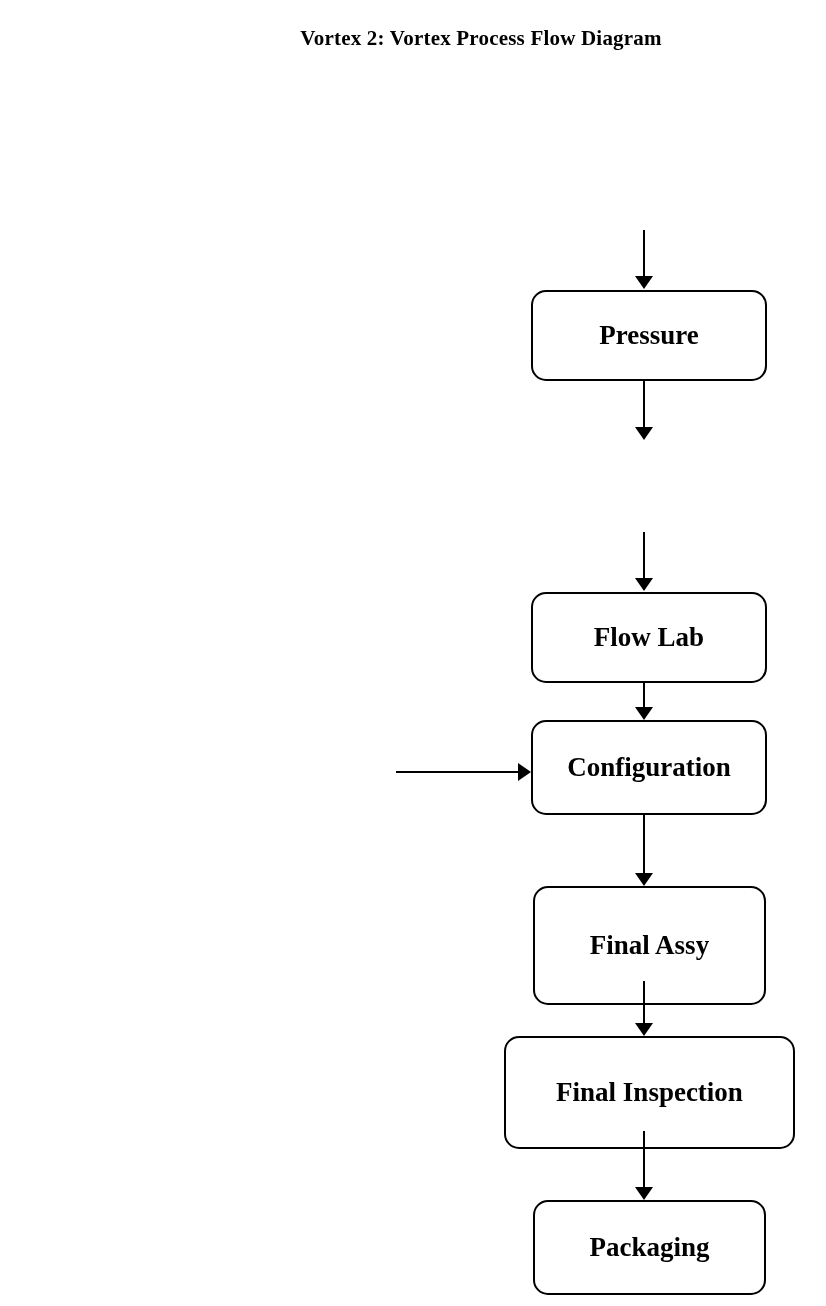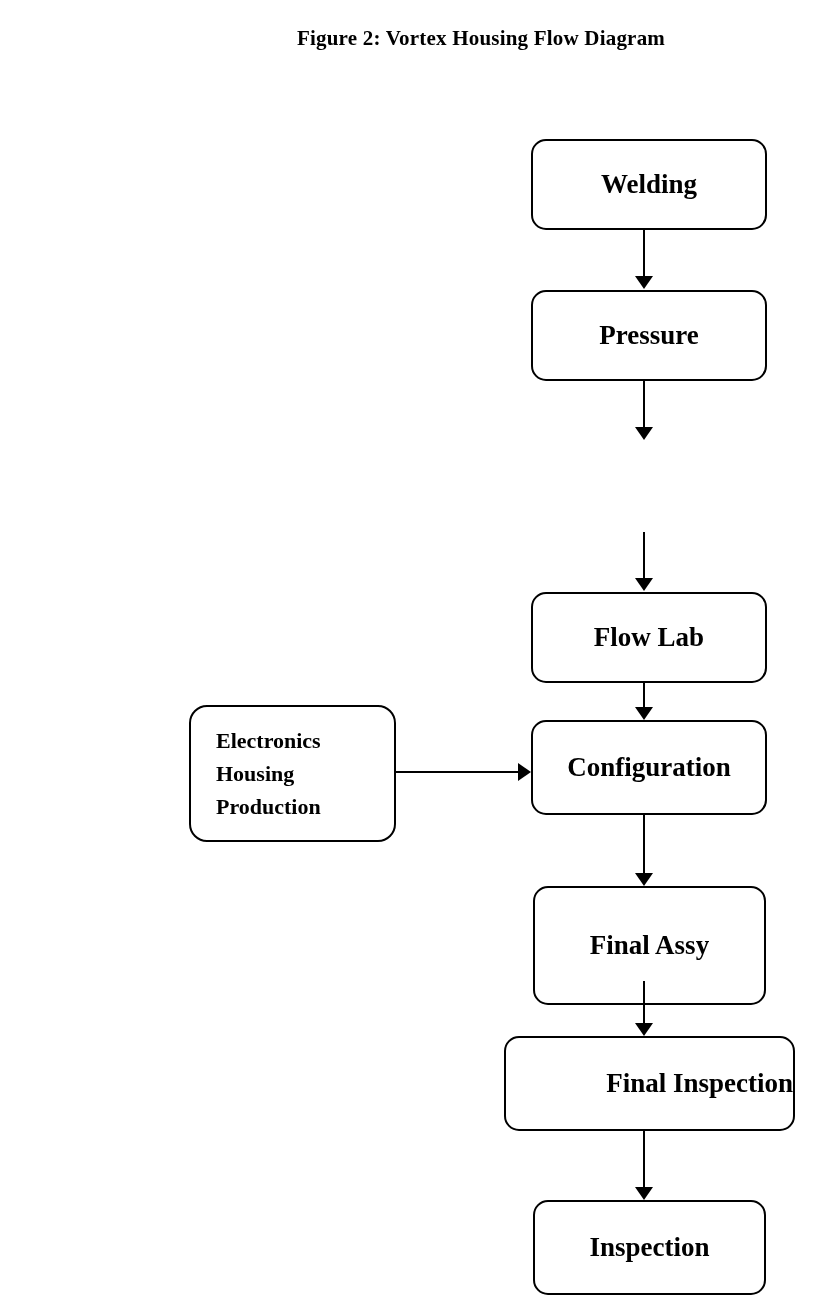--- a/index.html
+++ b/index.html
@@ -57,23 +57,22 @@
   .node-main {
     left: 531px;
     width: 236px;
     height: 91px;
     font-size: 27px;
   }
 
   .node-wide {
     left: 504px;
     width: 291px;
-    height: 95px;
+    height: 113px;
     font-size: 27px;
-    justify-content: flex-end;
   }
 
   .node-pack {
     left: 533px;
     width: 233px;
     height: 95px;
     font-size: 27px;
   }
 
   .node-side {
@@ -122,26 +121,23 @@
     border-bottom: 9px solid transparent;
     border-left: 13px solid #000000;
   }
 </style>
 </head>
 <body>
 
 <div id="page">
 
   <div id="figure-title">
-    <span class="title-shift">Figure 2: Vortex Housing Flow Diagram</span>
+    <span class="title-shift">Vortex 2: Vortex Process Flow Diagram</span>
   </div>
 
-  <div class="node node-main" style="top:139px;">
-    <span class="node-label">Welding</span>
-  </div>
 
   <div class="conn-v" style="top:230px; height:46px;"></div>
   <div class="arrowhead-down" style="top:276px;"></div>
 
   <div class="node node-main" style="top:290px;align-items:center;">
     <span class="node-label">Pressure</span>
   </div>
 
   <div class="conn-v" style="top:381px; height:46px;"></div>
   <div class="arrowhead-down" style="top:427px;"></div>
@@ -150,27 +146,20 @@
   <div class="conn-v" style="top:532px; height:46px;"></div>
   <div class="arrowhead-down" style="top:578px;"></div>
 
   <div class="node node-main" style="top:592px;">
     <span class="node-label">Flow Lab</span>
   </div>
 
   <div class="conn-v" style="top:683px; height:24px;"></div>
   <div class="arrowhead-down" style="top:707px;"></div>
 
-  <div class="node node-side">
-    <span class="node-label">
-      <span>Electronics</span><br>
-      <span>Housing</span><br>
-      <span>Production</span>
-    </span>
-  </div>
 
   <div class="conn-h" style="left:396px; top:771px; width:122px;"></div>
   <div class="arrowhead-right" style="left:518px; top:763px;"></div>
 
   <div class="node node-main" style="top:720px; height:95px;">
     <span class="node-label">Configuration</span>
   </div>
 
   <div class="conn-v" style="top:815px; height:58px;"></div>
   <div class="arrowhead-down" style="top:873px;"></div>
@@ -183,16 +172,16 @@
   <div class="arrowhead-down" style="top:1023px;"></div>
 
   <div class="node node-wide" style="top:1036px;">
     <span class="node-label">Final Inspection</span>
   </div>
 
   <div class="conn-v" style="top:1131px; height:56px;"></div>
   <div class="arrowhead-down" style="top:1187px;"></div>
 
   <div class="node node-pack" style="top:1200px;">
-    <span class="node-label">Inspection</span>
+    <span class="node-label">Packaging</span>
   </div>
 
 </div>
 
 </body></html>

